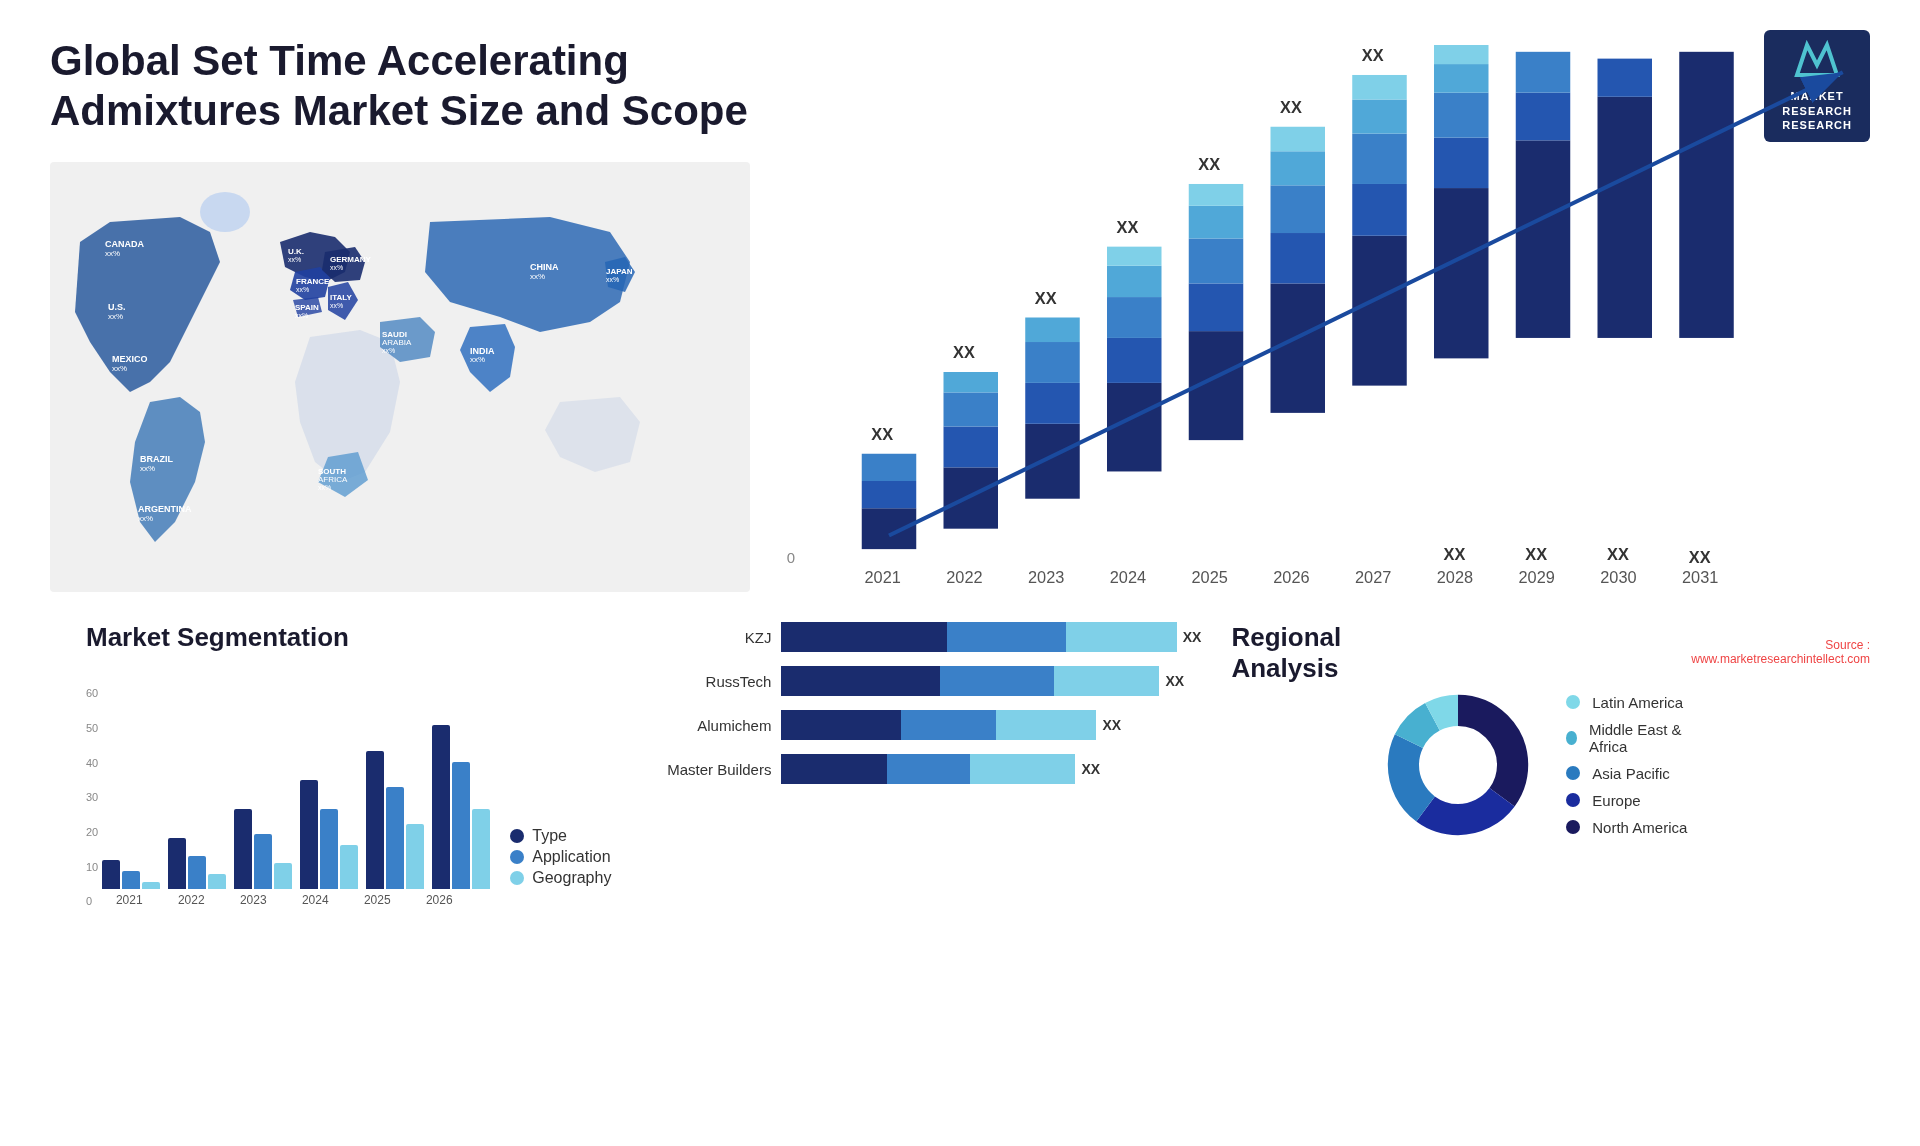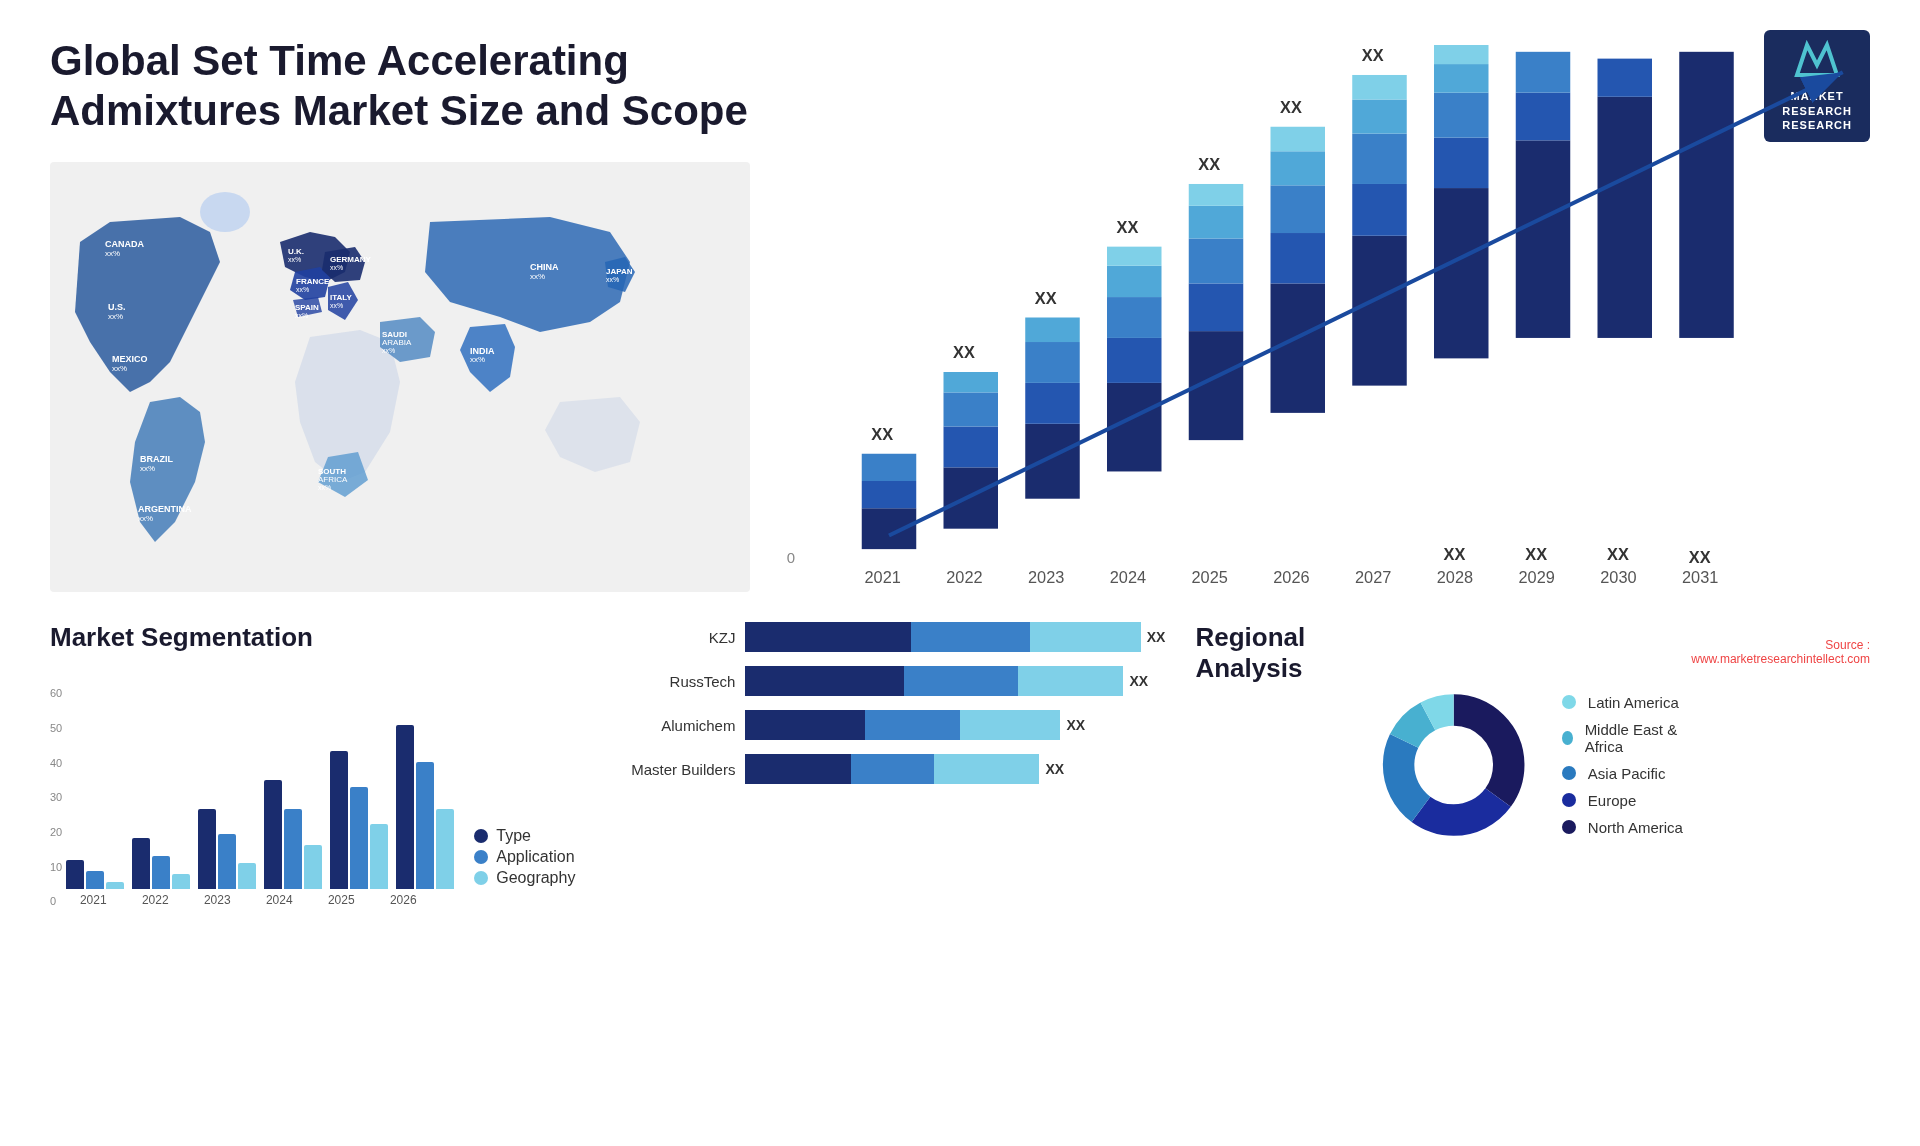--- a/index.html
+++ b/index.html
@@ -87,20 +87,21 @@
 
     
     .bottom-section {
       display: flex;
       gap: 30px;
     }
 
     
     .seg-container {
       flex: 0 0 500px;
+      margin-left: 36px;
     }
     .section-title {
       font-size: 26px;
       font-weight: 700;
       color: #1a1a2e;
       margin-bottom: 16px;
     }
     .seg-chart-area {
       display: flex;
       gap: 20px;

